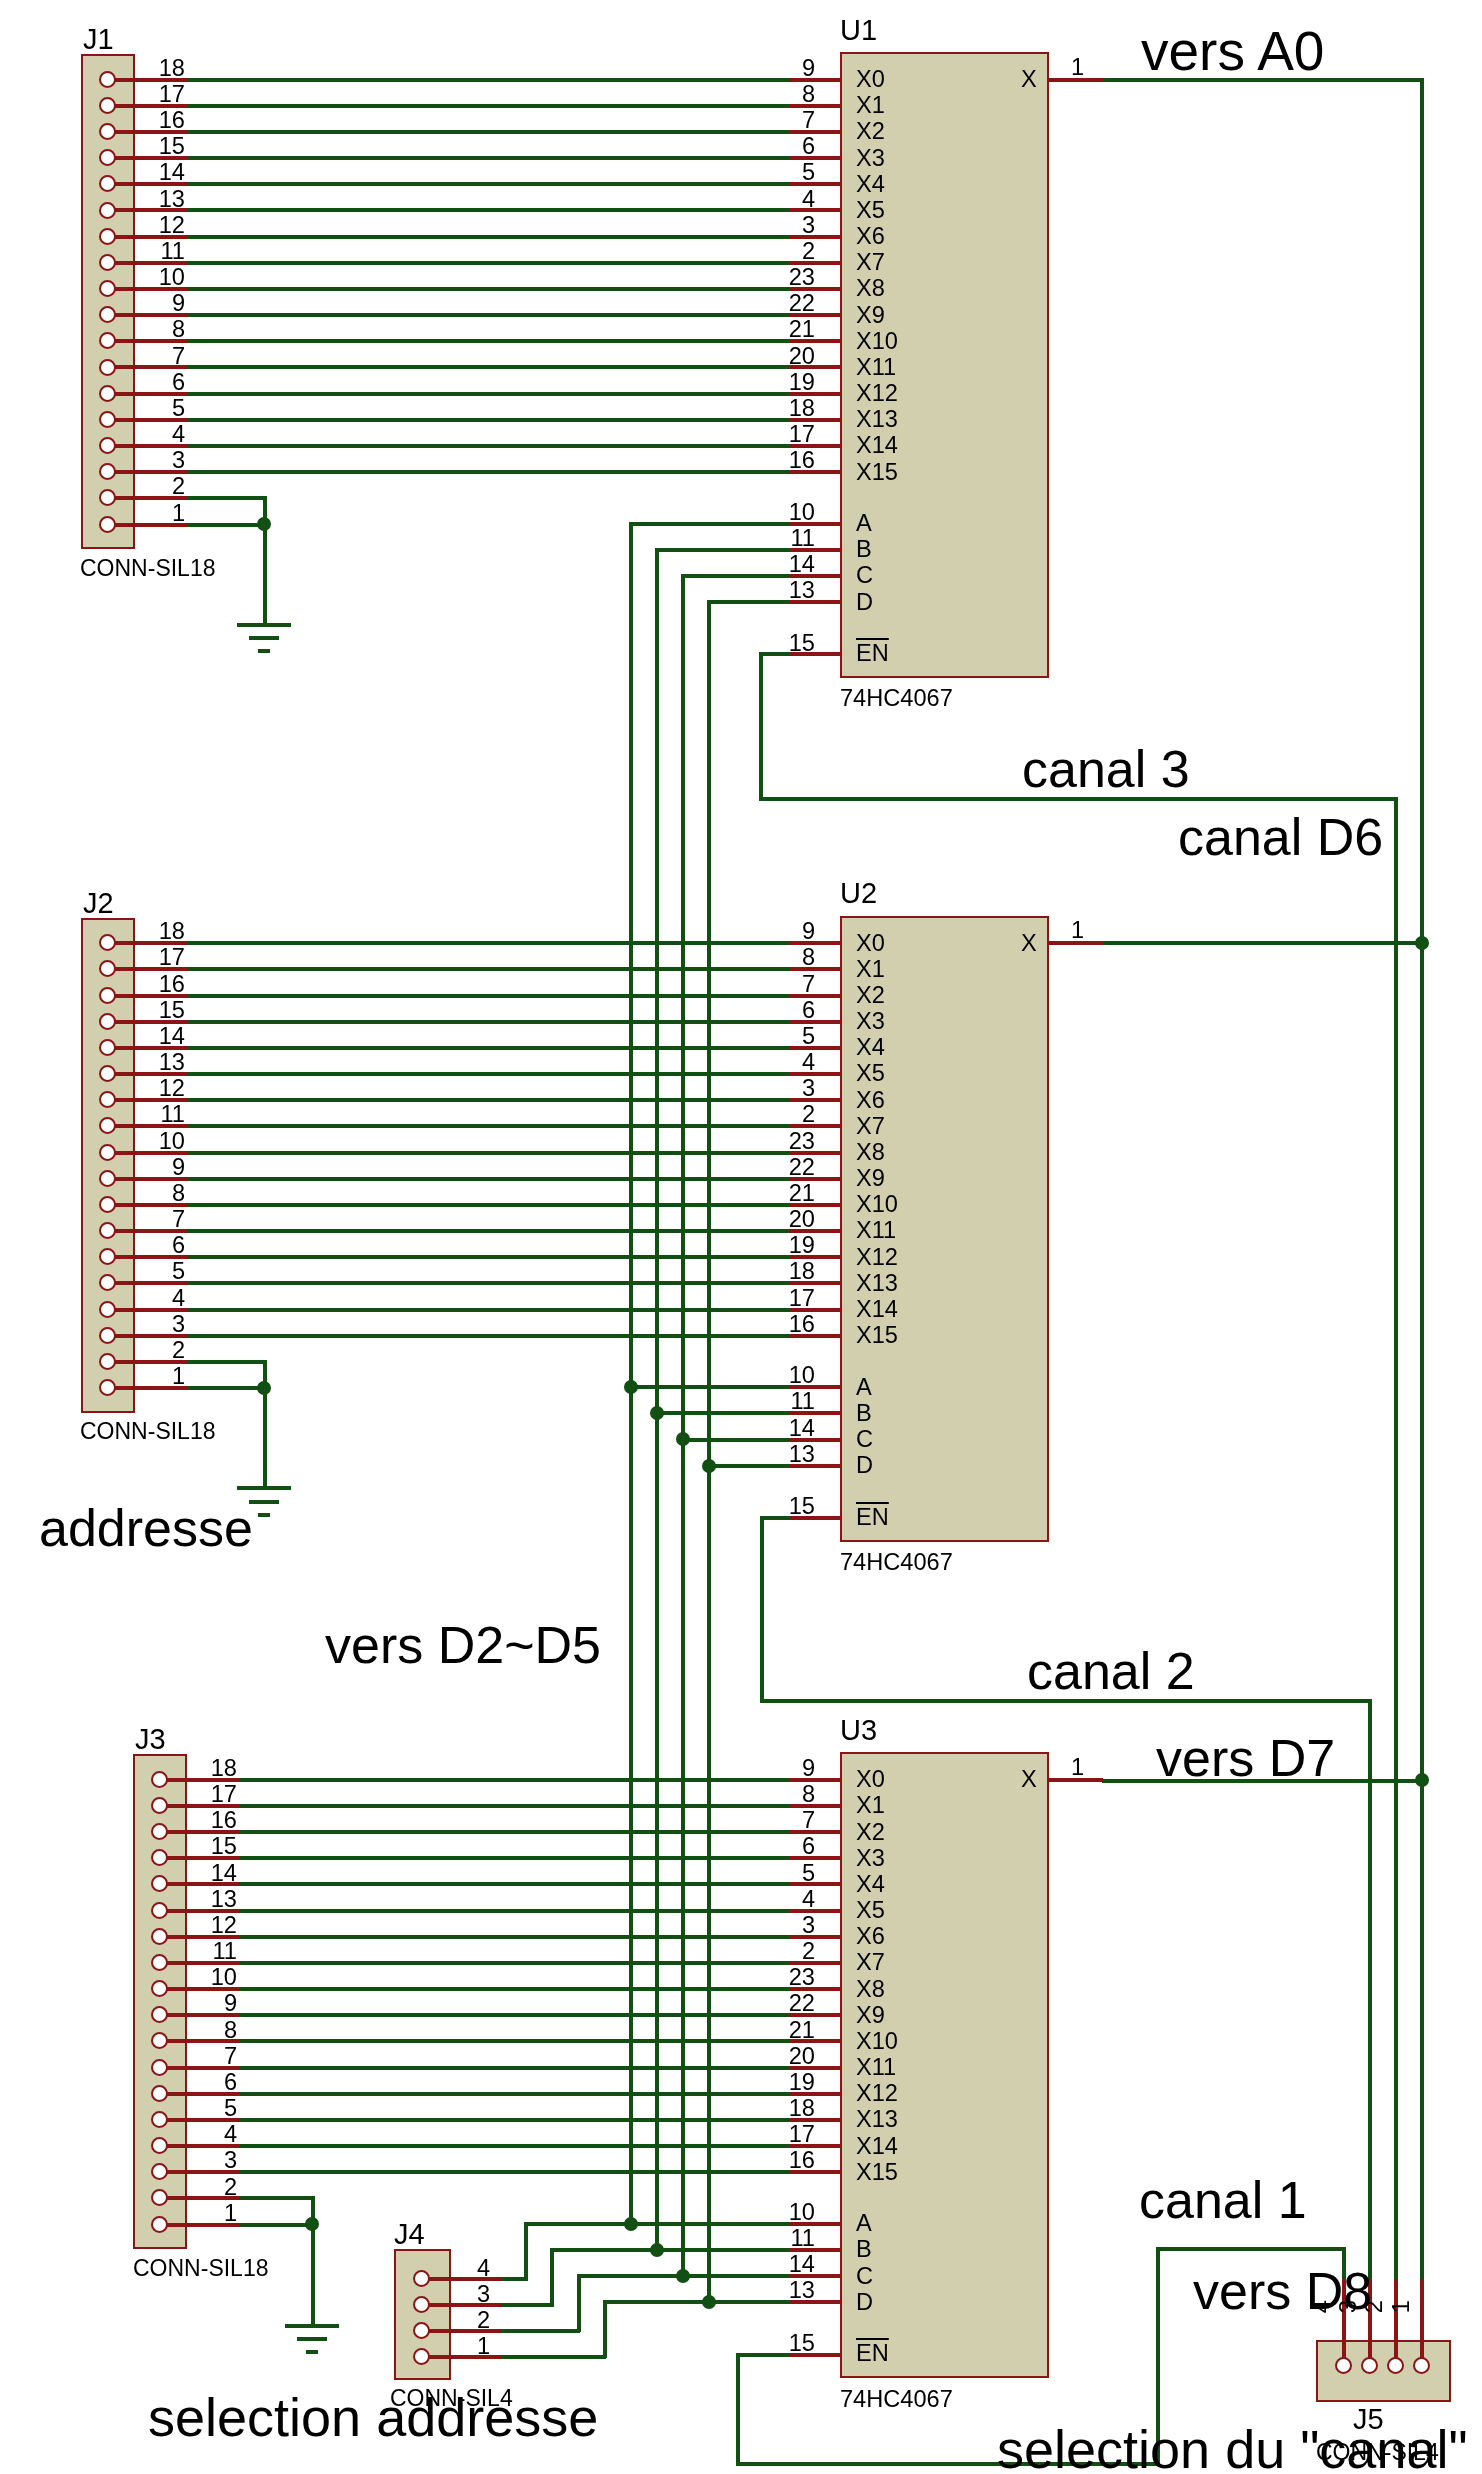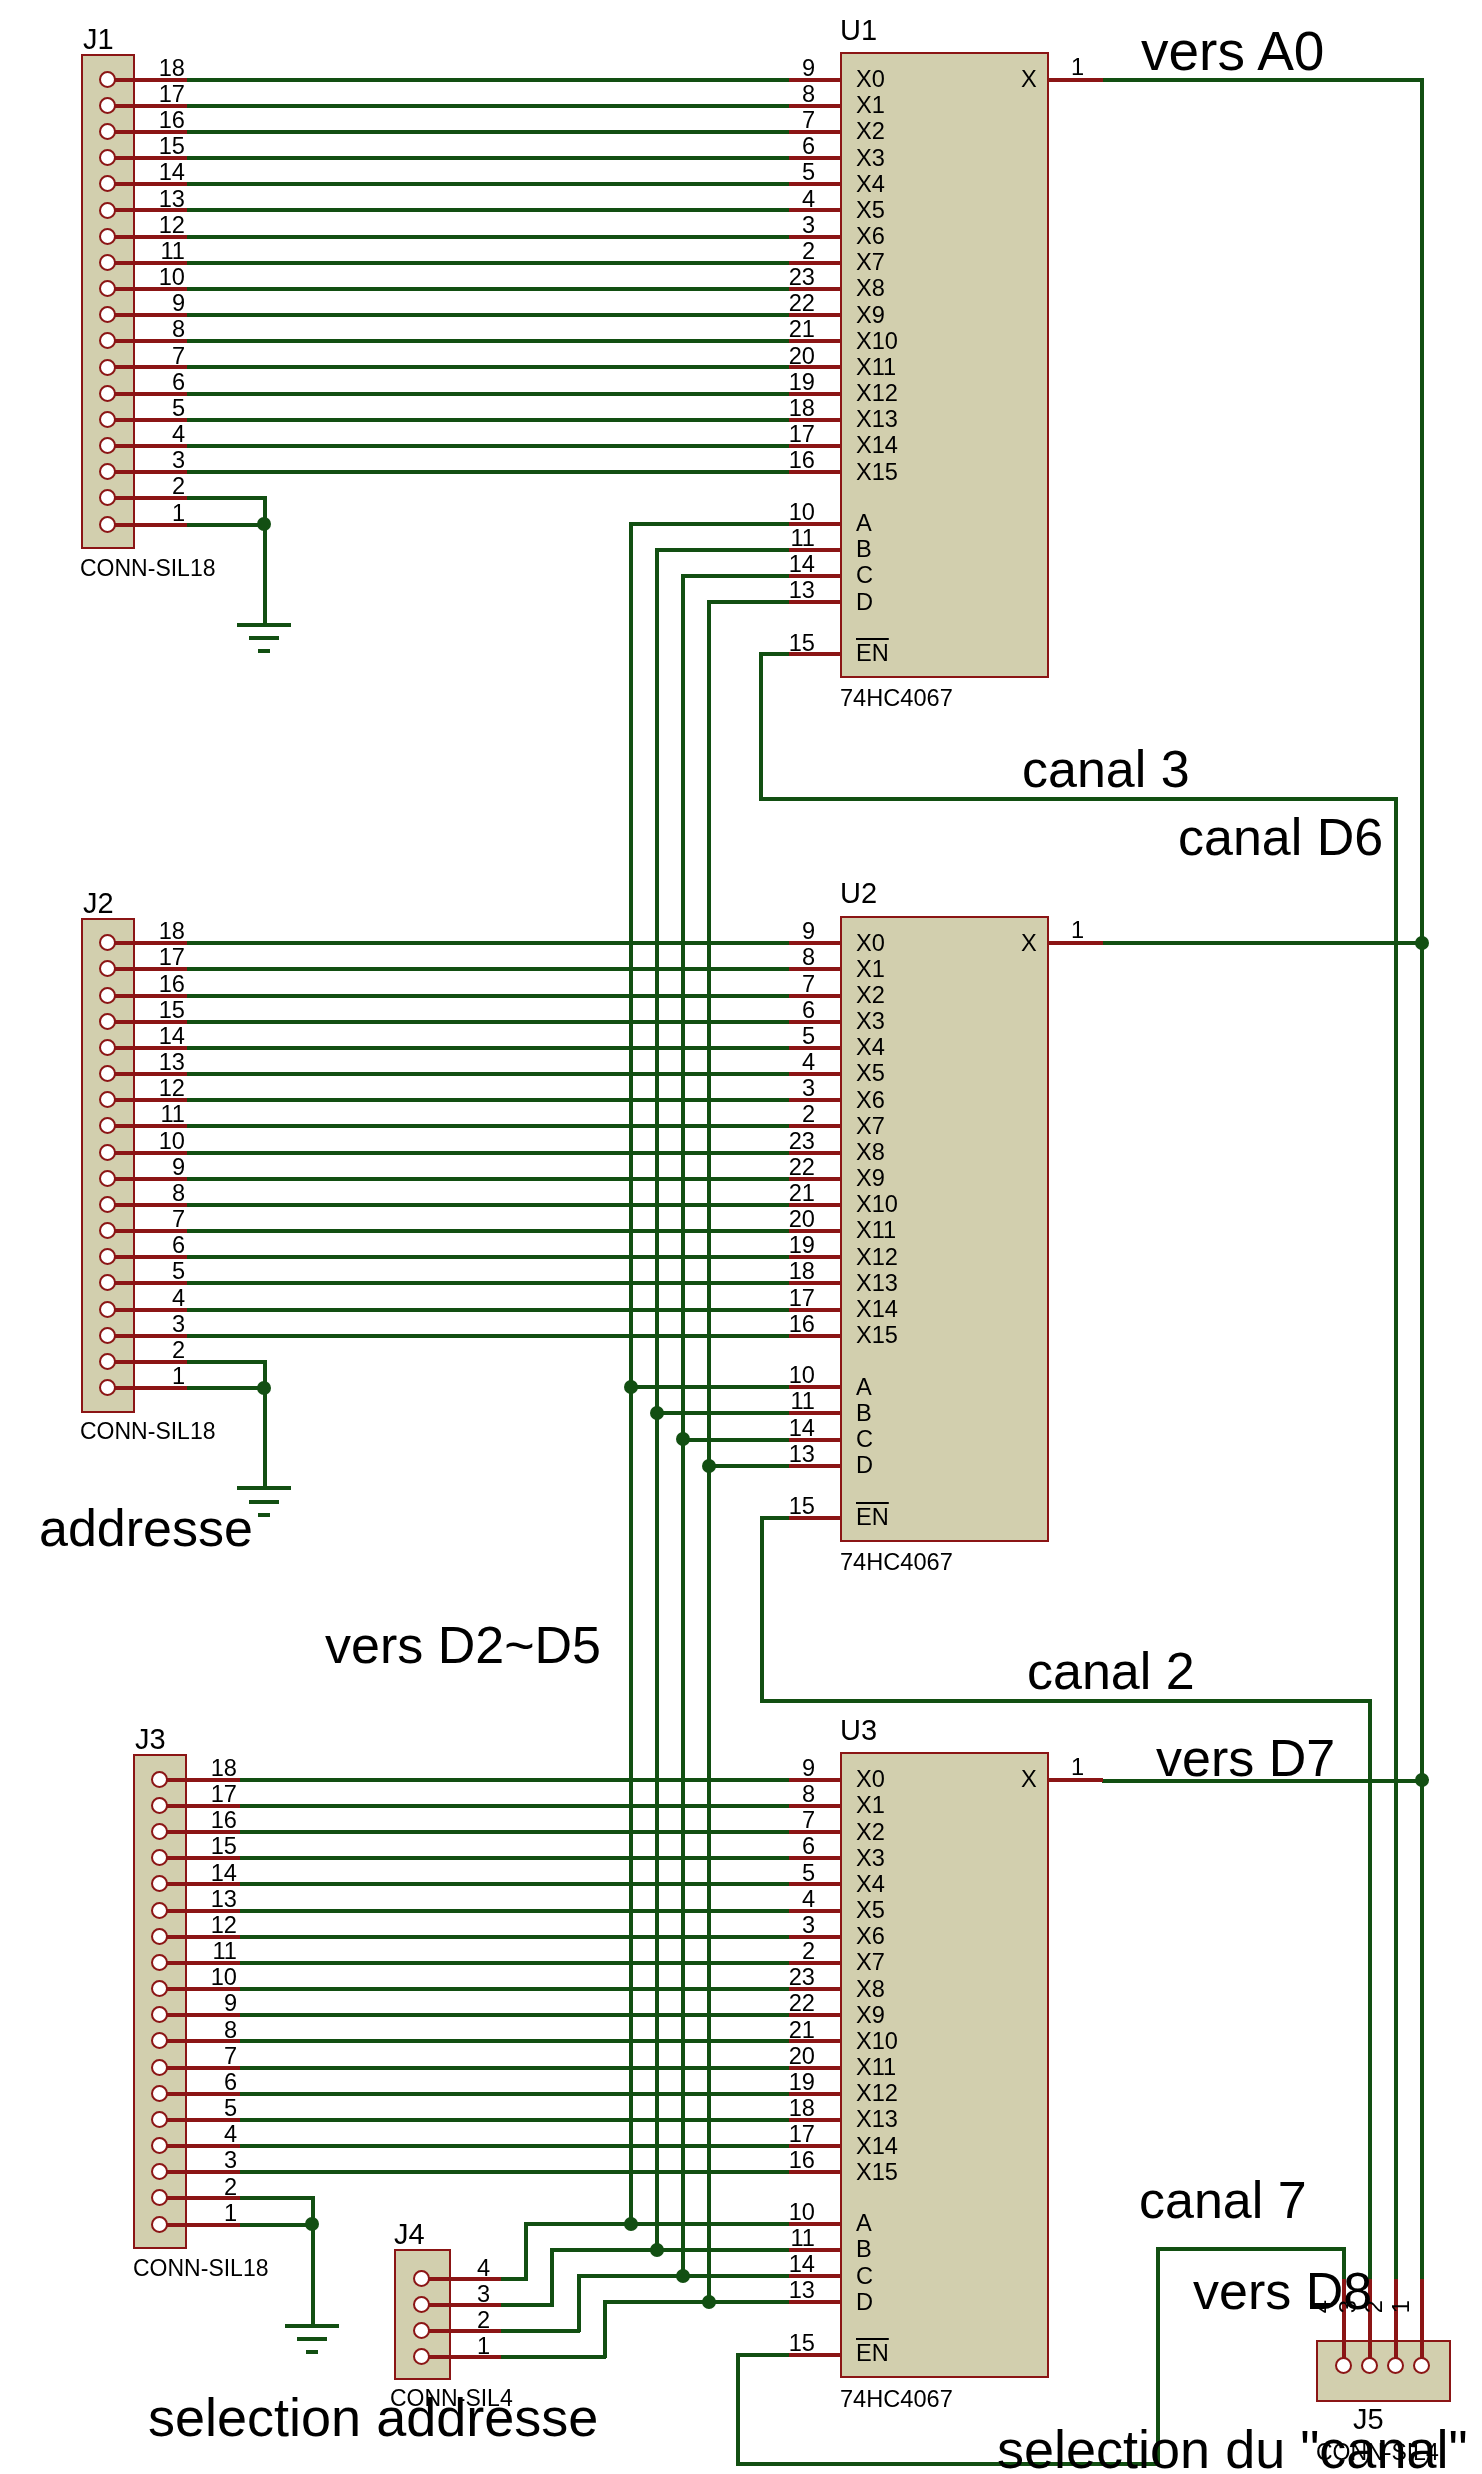--- a/index.html
+++ b/index.html
@@ -549,18 +549,18 @@
     <div class="txt" style="left:1390px;top:2295px;width:23px;font-size:23.6px;text-align:center;transform:rotate(-90deg);">1</div>
     <div class="txt" style="left:1320px;top:2405px;font-size:29px;margin-left:33px;">J5</div>
     <div class="txt" style="left:1316px;top:2441px;font-size:23px;">CONN-SIL4</div>
     <div class="txt" style="left:1141px;top:24.4px;font-size:55px;">vers A0</div>
     <div class="txt" style="left:1022px;top:743px;font-size:52px;">canal 3</div>
     <div class="txt" style="left:1178px;top:811px;font-size:52px;">canal D6</div>
     <div class="txt" style="left:39px;top:1502px;font-size:52px;">addresse</div>
     <div class="txt" style="left:325px;top:1619px;font-size:52px;">vers D2~D5</div>
     <div class="txt" style="left:1027px;top:1645px;font-size:52px;">canal 2</div>
     <div class="txt" style="left:1156px;top:1732px;font-size:52px;">vers D7</div>
-    <div class="txt" style="left:1139px;top:2174px;font-size:52px;">canal 7</div>
+    <div class="txt" style="left:1139px;top:2174px;font-size:52px;">canal 1</div>
     <div class="txt" style="left:1176px;top:2265px;font-size:52px;margin-left:17px;">vers D8</div>
     <div class="txt" style="left:148px;top:2390px;font-size:54px;">selection addresse</div>
     <div class="txt" style="left:997px;top:2422px;font-size:54px;">selection du "canal"</div>
   </div>
 
 
 </body></html>

